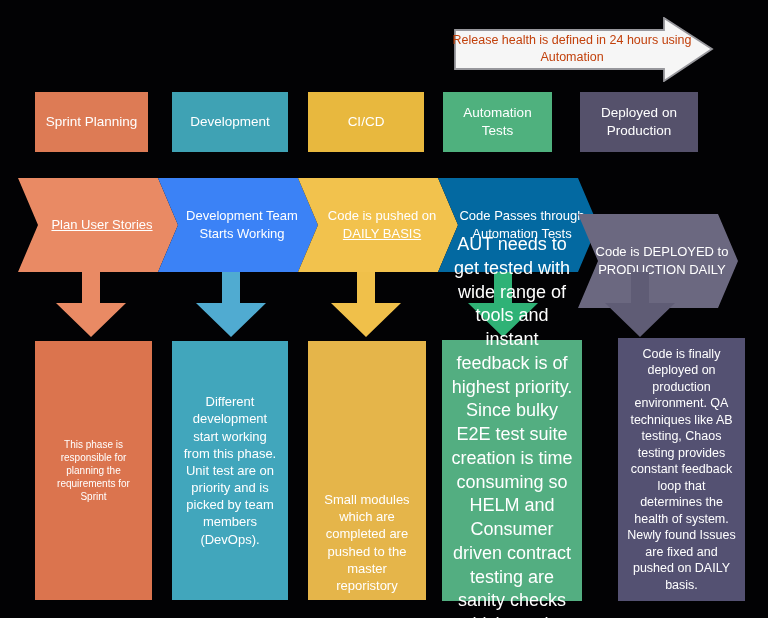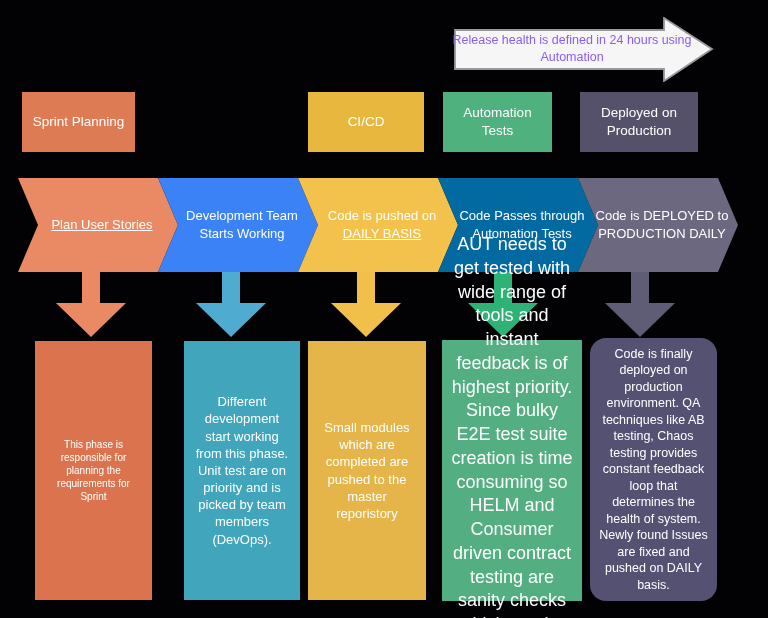--- a/index.html
+++ b/index.html
@@ -8,21 +8,21 @@
 
   
   .banner-label{position:absolute;left:450px;top:28px;width:244px;height:42px;
     display:flex;align-items:center;justify-content:center;text-align:center;
     font-size:12.5px;line-height:1.35;color:#3c3c44;z-index:3;}
   .banner-svg{position:absolute;left:454px;top:17px;z-index:2;}
 
   
   .hdr{position:absolute;top:92px;height:60px;display:flex;align-items:center;justify-content:center;
     text-align:center;font-size:13.5px;line-height:1.3;padding:0 6px;box-sizing:border-box;}
-  .hdr1{left:22px;width:113px;}
+  .hdr1{left:35px;width:113px;}
   .hdr2{left:172px;width:116px;}
   .hdr3{left:308px;width:116px;}
   .hdr4{left:443px;width:109px;}
   .hdr5{left:580px;width:118px;}
 
   
   .chev{position:absolute;top:178px;height:94px;width:160px;
     clip-path:polygon(0 0,140px 0,100% 50%,140px 100%,0 100%,20px 50%);
     display:flex;align-items:center;justify-content:center;text-align:center;
     font-size:13px;line-height:1.35;padding:0 8px 0 16px;box-sizing:border-box;}
@@ -39,69 +39,70 @@
   .darr1{left:56px;}
   .darr2{left:196px;}
   .darr3{left:331px;}
   .darr4{left:468px;}
   .darr5{left:605px;}
 
   
   .det{position:absolute;top:341px;height:259px;display:flex;align-items:center;justify-content:center;
     text-align:center;line-height:1.32;padding:6px 8px;box-sizing:border-box;}
   .det1{left:35px;width:117px;font-size:10px;}
-  .det2{left:184px;width:116px;font-size:13px;}
+  .det2{left:172px;width:116px;font-size:13px;}
   .det3{left:308px;width:118px;font-size:13px;}
   .det4{left:442px;width:140px;font-size:18px;top:340px;height:261px;}
-  .det5{left:590px;width:127px;font-size:12.5px;top:338px;height:263px;border-radius:16px;}
+  .det5{left:618px;width:127px;font-size:12.5px;top:338px;height:263px;}
 </style>
 </head>
 <body>
 
 <div id="stage">
 
   <svg class="banner-svg" width="260" height="65" viewBox="0 0 260 65">
     <polygon points="1,13 210,13 210,1 258,32 210,64 210,52 1,52" fill="#f6f6f6" stroke="#97979c" stroke-width="1.8"></polygon>
   </svg>
-  <div class="banner-label" style="color: #8b5cf6;">Release health is defined in 24 hours using Automation</div>
+  <div class="banner-label" style="color: #c2410c;">Release health is defined in 24 hours using Automation</div>
 
   <div class="hdr hdr1" style="background: rgb(221, 123, 85);">Sprint Planning</div>
+  <div class="hdr hdr2" style="background: rgb(63, 162, 180);">Development</div>
   <div class="hdr hdr3" style="background: rgb(232, 184, 62);">CI/CD</div>
   <div class="hdr hdr4" style="background: rgb(79, 177, 126);">Automation Tests</div>
   <div class="hdr hdr5" style="background: rgb(85, 81, 107);">Deployed on Production</div>
 
   <div class="chev chev1" style="background: rgb(233, 138, 100); text-decoration: underline;">
     <div><span>Plan User Stories</span><span class="em"></span></div>
   </div>
   <div class="chev chev2" style="background: #3b82f6;">
     <div><span>Development Team Starts Working</span><span class="em"></span></div>
   </div>
   <div class="chev chev3" style="background: rgb(242, 194, 77);">
     <div><span>Code is pushed on</span> <span class="em">DAILY BASIS</span></div>
   </div>
   <div class="chev chev4" style="background: #0369a1;">
     <div><span>Code Passes through Automation Tests</span><span class="em"></span></div>
   </div>
-  <div class="chev chev5" style="background: rgb(107, 104, 128);">
+  <div class="chev chev5" style="background: rgb(107, 104, 128); margin-top: 36px;">
     <div><span>Code is DEPLOYED to PRODUCTION DAILY</span><span class="em"></span></div>
   </div>
 
   <div class="darr darr1" style="background: rgb(233, 138, 100);"></div>
   <div class="darr darr2" style="background: rgb(80, 171, 209);"></div>
   <div class="darr darr3" style="background: rgb(240, 192, 74);"></div>
   <div class="darr darr4" style="background: rgb(47, 178, 118);"></div>
   <div class="darr darr5" style="background: rgb(95, 92, 117);"></div>
 
   <div class="det det1" style="background: rgb(219, 116, 78);">
     <div>This phase is responsible for planning the requirements for Sprint</div>
   </div>
   <div class="det det2" style="background: rgb(65, 166, 188);">
     <div>Different development start working from this phase. Unit test are on priority and is picked by team members (DevOps).</div>
   </div>
-  <div class="det det3" style="background: rgb(229, 181, 74);">
+  <div class="det det3" style="background: rgb(229, 181, 74); align-items: flex-end;">
     <div>Small modules which are completed are pushed to the master reporistory</div>
   </div>
   <div class="det det4" style="background: rgb(83, 174, 129);">
     <div>AUT needs to get tested with wide range of tools and instant feedback is of highest priority. Since bulky E2E test suite creation is time consuming so HELM and Consumer driven contract testing are sanity checks which can be used in this phase till E2E is ready.</div>
   </div>
   <div class="det det5" style="background: rgb(84, 81, 114);">
     <div>Code is finally deployed on production environment. QA techniques like AB testing, Chaos testing provides constant feedback loop that determines the health of system. Newly found Issues are fixed and pushed on DAILY basis.</div>
   </div>
 
 </div>

